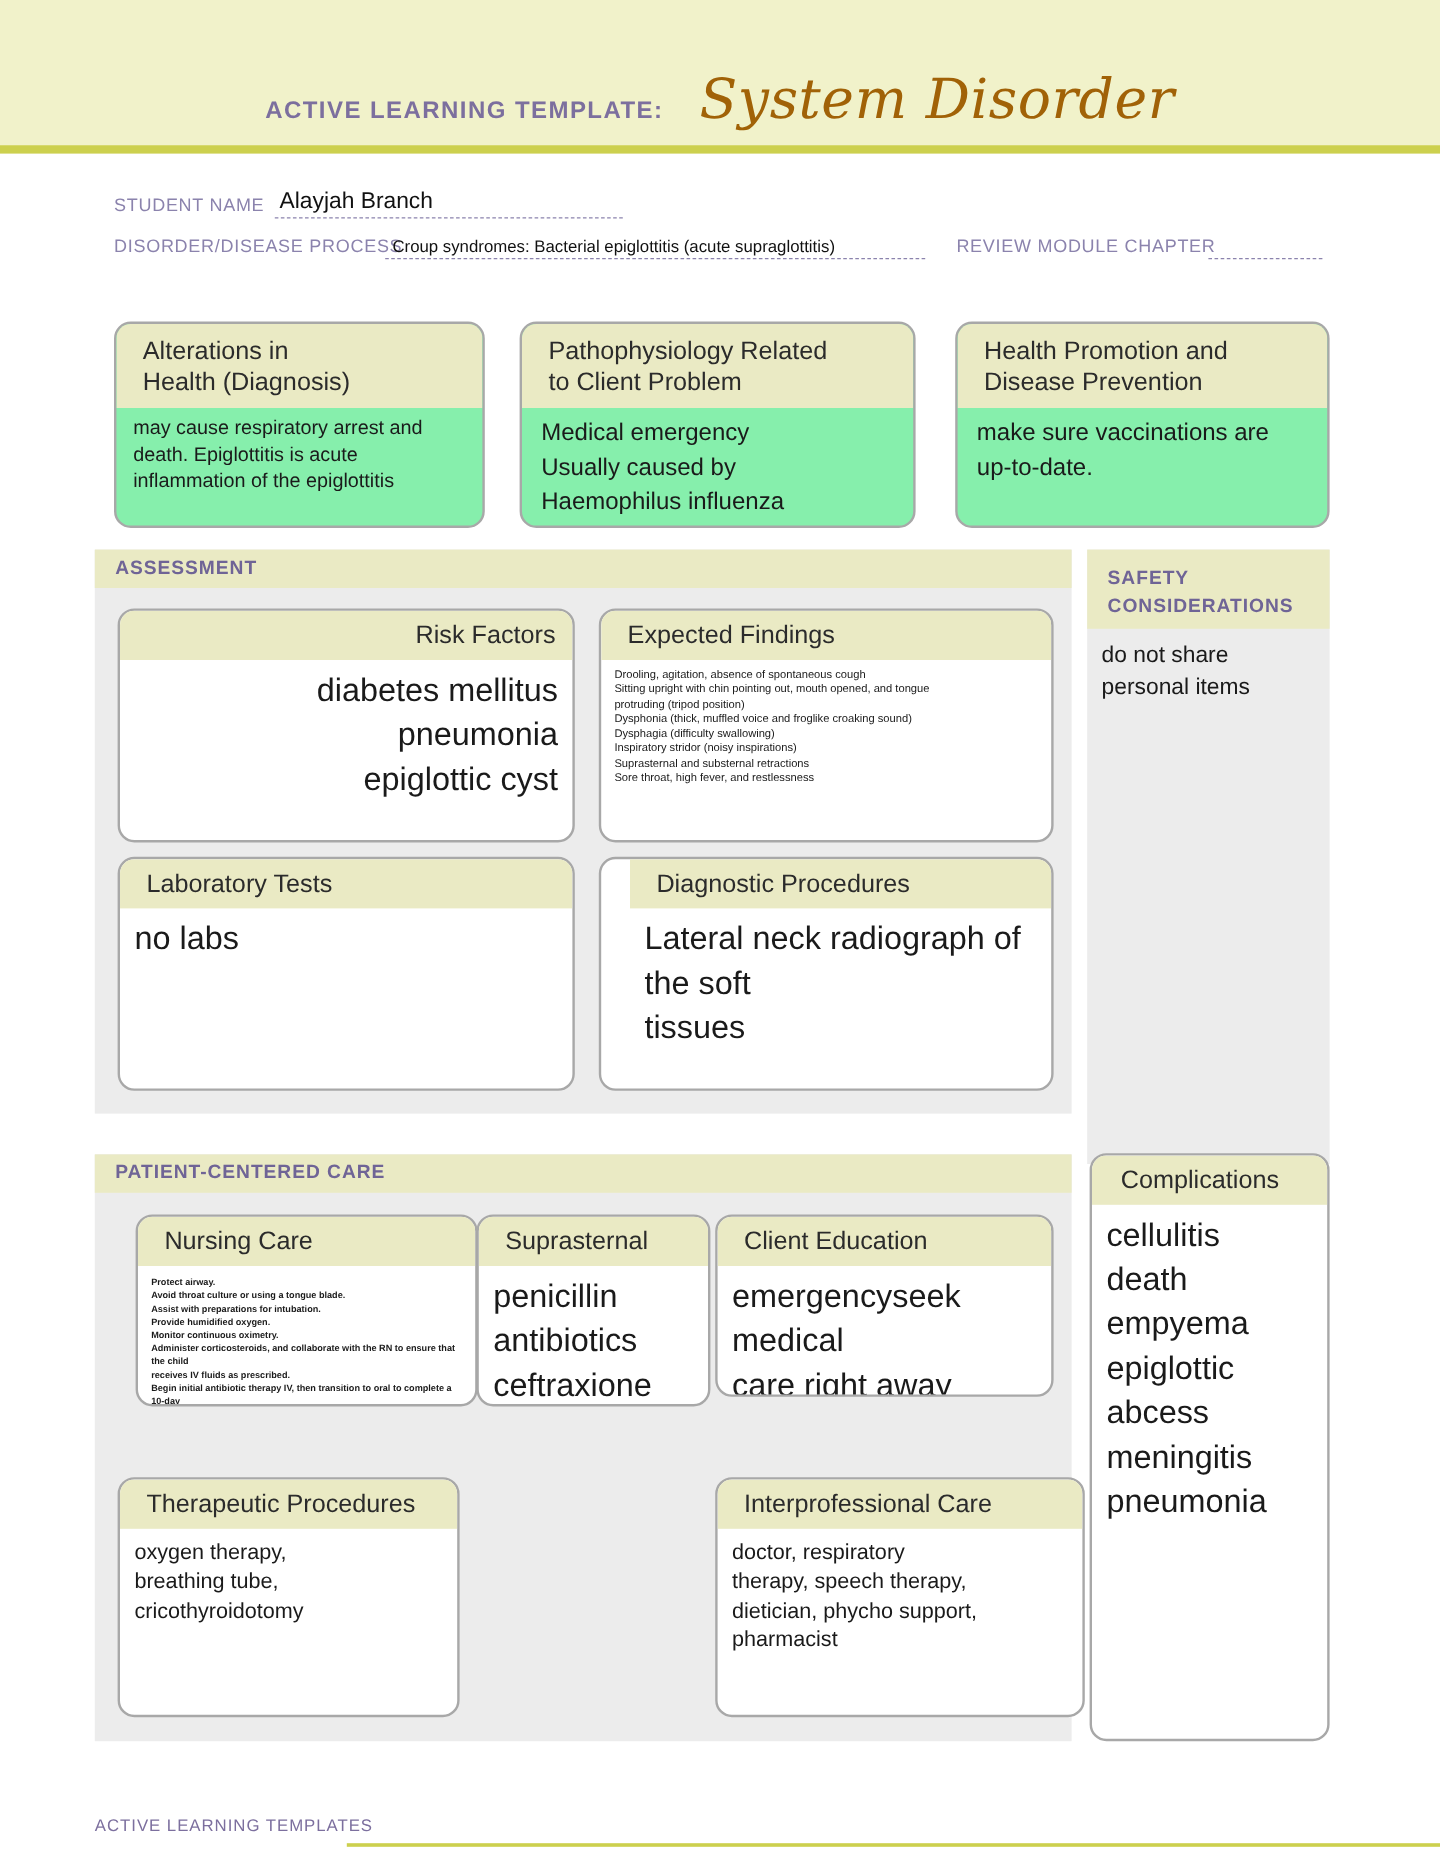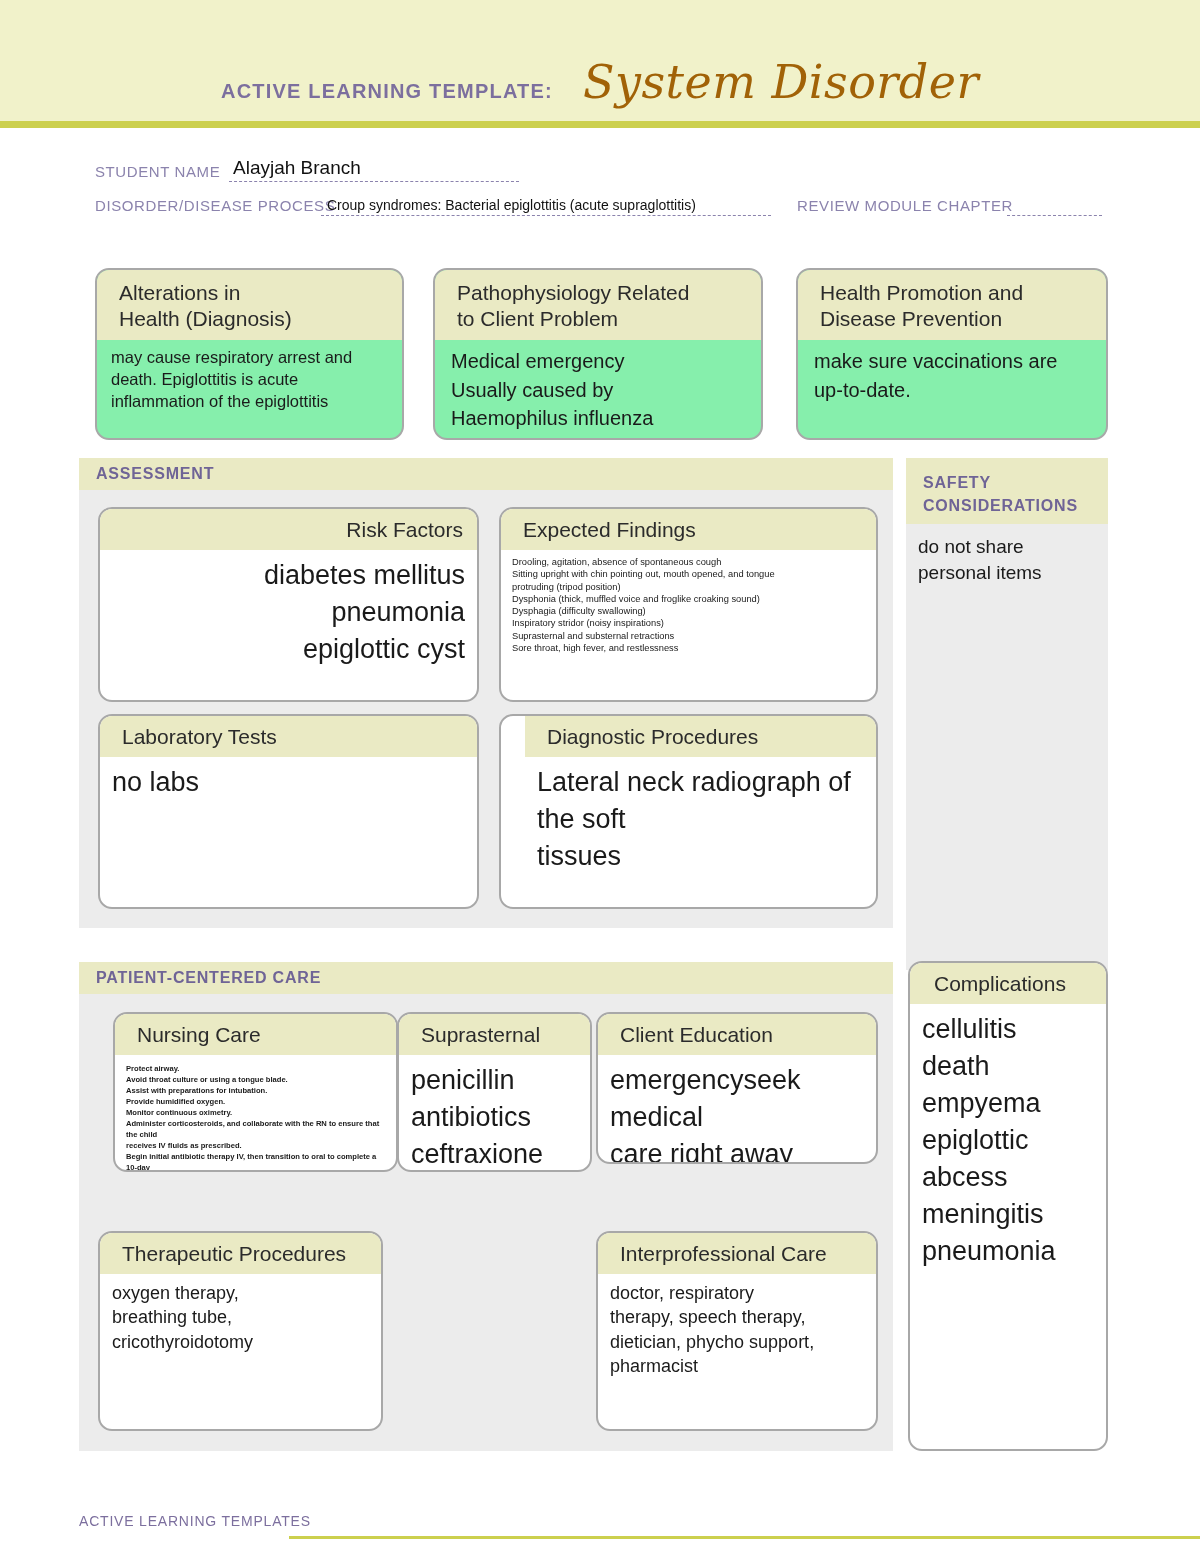--- a/index.html
+++ b/index.html
@@ -277,21 +277,21 @@
 
   <div class="card" style="left:19px; top:269px; width:285px; height:200px;">
     <div class="card-head">Therapeutic Procedures</div>
     <div class="card-body mid">
       <span class="line">oxygen therapy,</span>
       <span class="line">breathing tube,</span>
       <span class="line">cricothyroidotomy</span>
     </div>
   </div>
 
-  <div class="card" style="left:517px; top:269px; width:282px; height:200px;">
+  <div class="card" style="left:517px; top:269px; width:308px; height:200px;">
     <div class="card-head">Interprofessional Care</div>
     <div class="card-body mid">
       <span class="line">doctor, respiratory</span>
       <span class="line">therapy, speech therapy,</span>
       <span class="line">dietician, phycho support,</span>
       <span class="line">pharmacist</span>
     </div>
   </div>
 </div>
 

